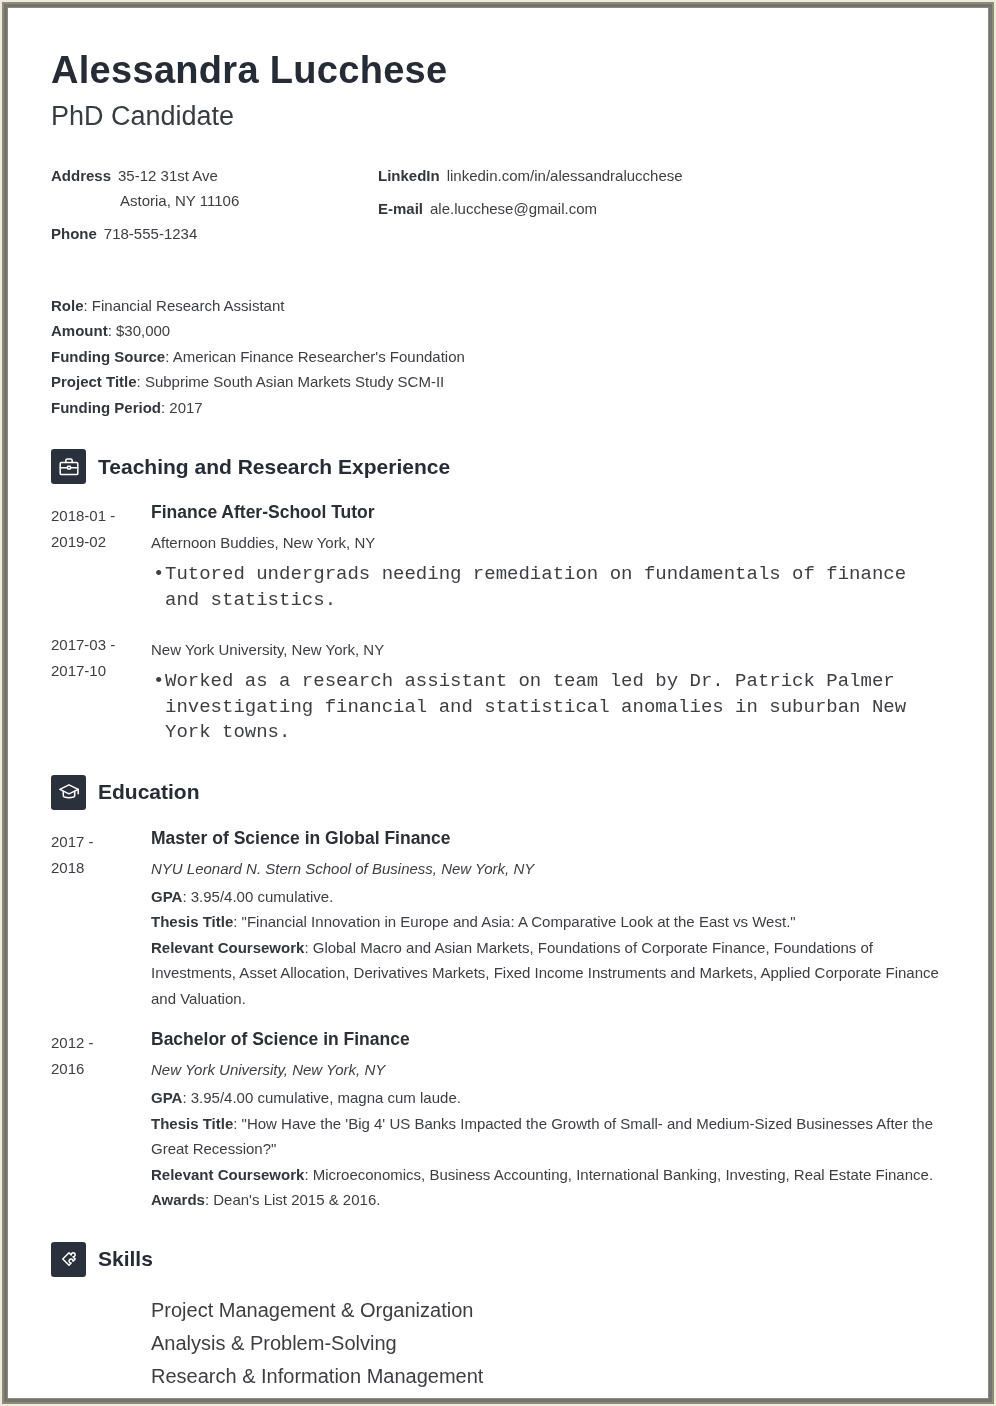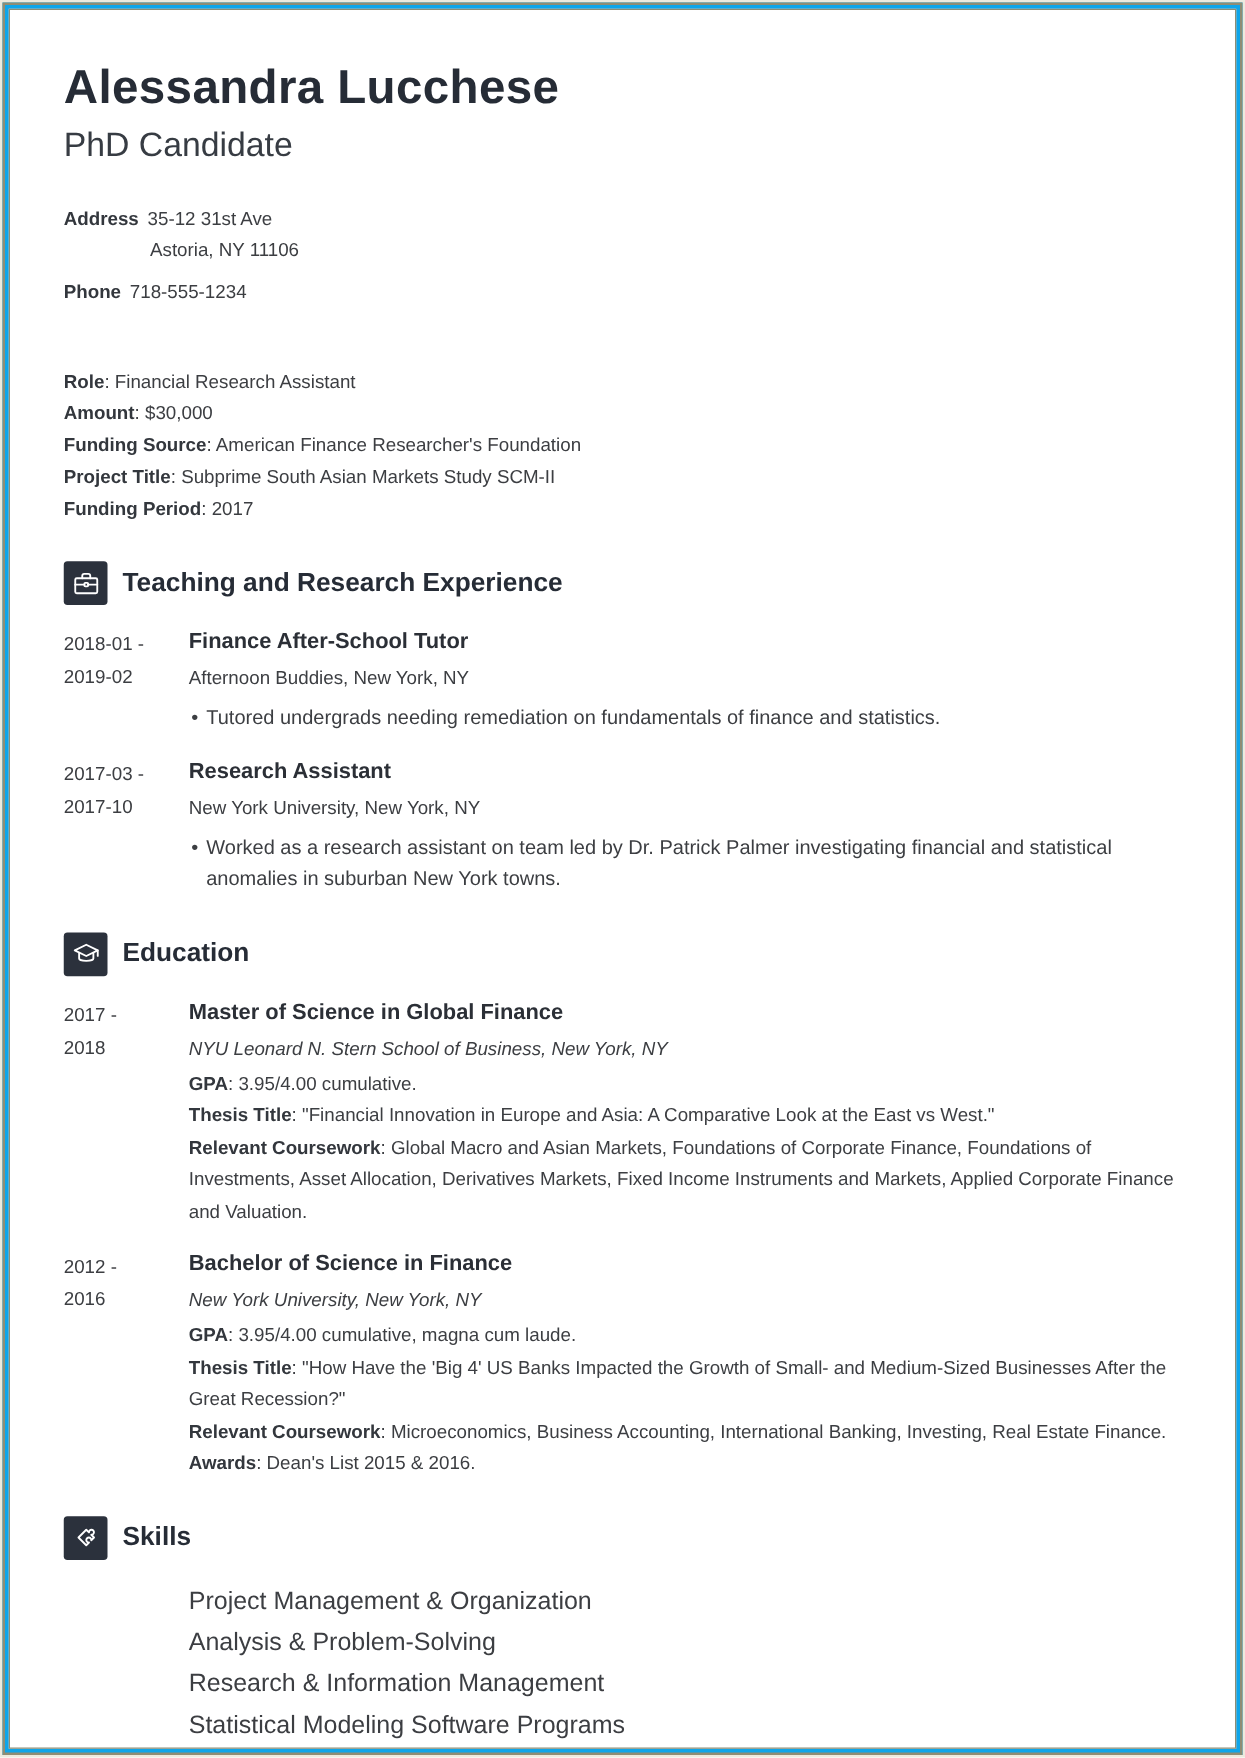--- a/index.html
+++ b/index.html
@@ -6,21 +6,21 @@
   html, body { width: 996px; height: 1406px; }
   body {
     background: #edeade;
     font-family: "Liberation Sans", sans-serif;
     position: relative;
   }
   .frame-outer {
     position: absolute;
     inset: 2px;
     border: 2px solid #8e8d74;
-    background: #0ea5e9;
+    background: #737373;
     padding: 3px;
   }
   .page {
     width: 100%;
     height: 100%;
     background: #ffffff;
     border: 1px solid #8e8d74;
     padding: 42px 43px 0 43px;
     overflow: hidden;
     color: #3c3e42;
@@ -95,24 +95,25 @@
     line-height: 22px;
   }
   .org {
     font-size: 15px;
     margin-top: 9px;
     line-height: 22px;
   }
   .org.italic { font-style: italic; }
   .bullets { margin-top: 8px; list-style: none; }
   .bullets li {
-    font-size: 16px;
+    font-size: 19px;
     line-height: 25.5px;
     padding-left: 14px;
     position: relative;
+    font-family: Liberation Mono, monospace;
   }
   .bullets li::before {
     content: "\2022";
     position: absolute;
     left: 2px;
     color: #3c3e42;
   }
   .detail {
     font-size: 15px;
     line-height: 25.5px;
@@ -140,20 +141,28 @@
     <div class="contact">
       <div>
         <div class="c-row">
           <div>
             <span class="clabel">Address</span><span>35-12 31st Ave</span>
           </div>
           <div class="addr-wrap">Astoria, NY 11106</div>
         </div>
         <div class="c-row">
           <span class="clabel">Phone</span><span>718-555-1234</span>
+        </div>
+      </div>
+      <div>
+        <div class="c-row">
+          <span class="clabel">LinkedIn</span><span>linkedin.com/in/alessandralucchese</span>
+        </div>
+        <div class="c-row">
+          <span class="clabel">E-mail</span><span>ale.lucchese@gmail.com</span>
         </div>
       </div>
     </div>
 
     <div class="funding">
       <div><b>Role</b><span>: Financial Research Assistant</span></div>
       <div><b>Amount</b><span>: $30,000</span></div>
       <div><b>Funding Source</b><span>: American Finance Researcher's Foundation</span></div>
       <div><b>Project Title</b><span>: Subprime South Asian Markets Study SCM-II</span></div>
       <div><b>Funding Period</b><span>: 2017</span></div>
@@ -184,21 +193,20 @@
         </ul>
       </div>
     </div>
 
     <div class="entry">
       <div class="dates">
         <div>2017-03 -</div>
         <div>2017-10</div>
       </div>
       <div>
-        <div class="entry-title">Research Assistant</div>
         <div class="org">New York University, New York, NY</div>
         <ul class="bullets">
           <li>Worked as a research assistant on team led by Dr. Patrick Palmer investigating financial and statistical anomalies in suburban New York towns.</li>
         </ul>
       </div>
     </div>
 
     <div class="section-header">
       <span class="icon-box">
         <svg viewBox="0 0 24 24" fill="none" stroke="#ffffff" stroke-width="1.5" stroke-linecap="round" stroke-linejoin="round">

